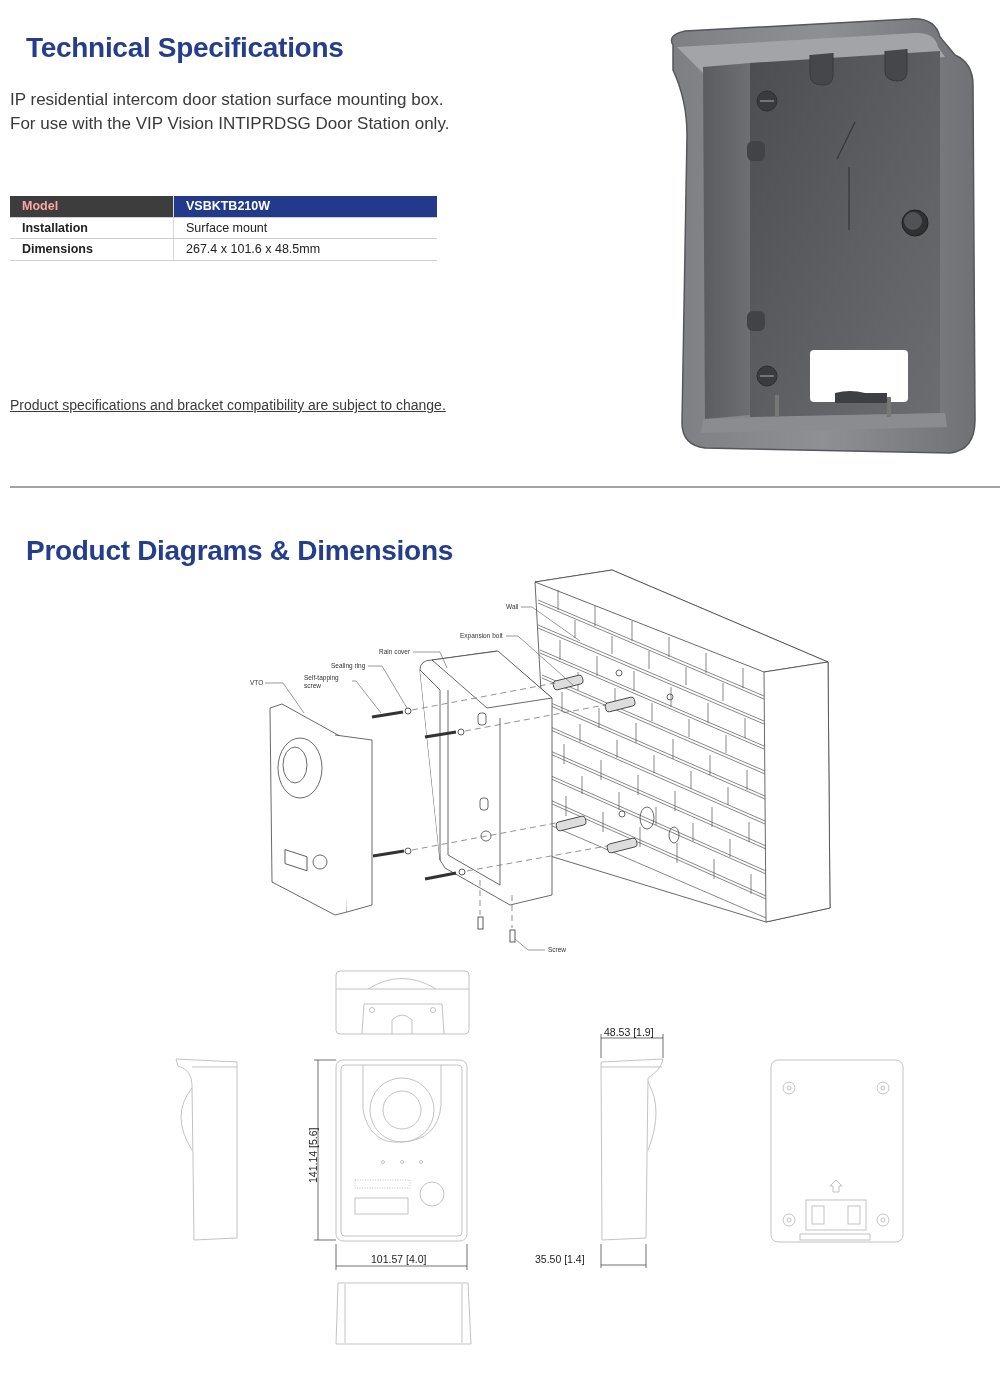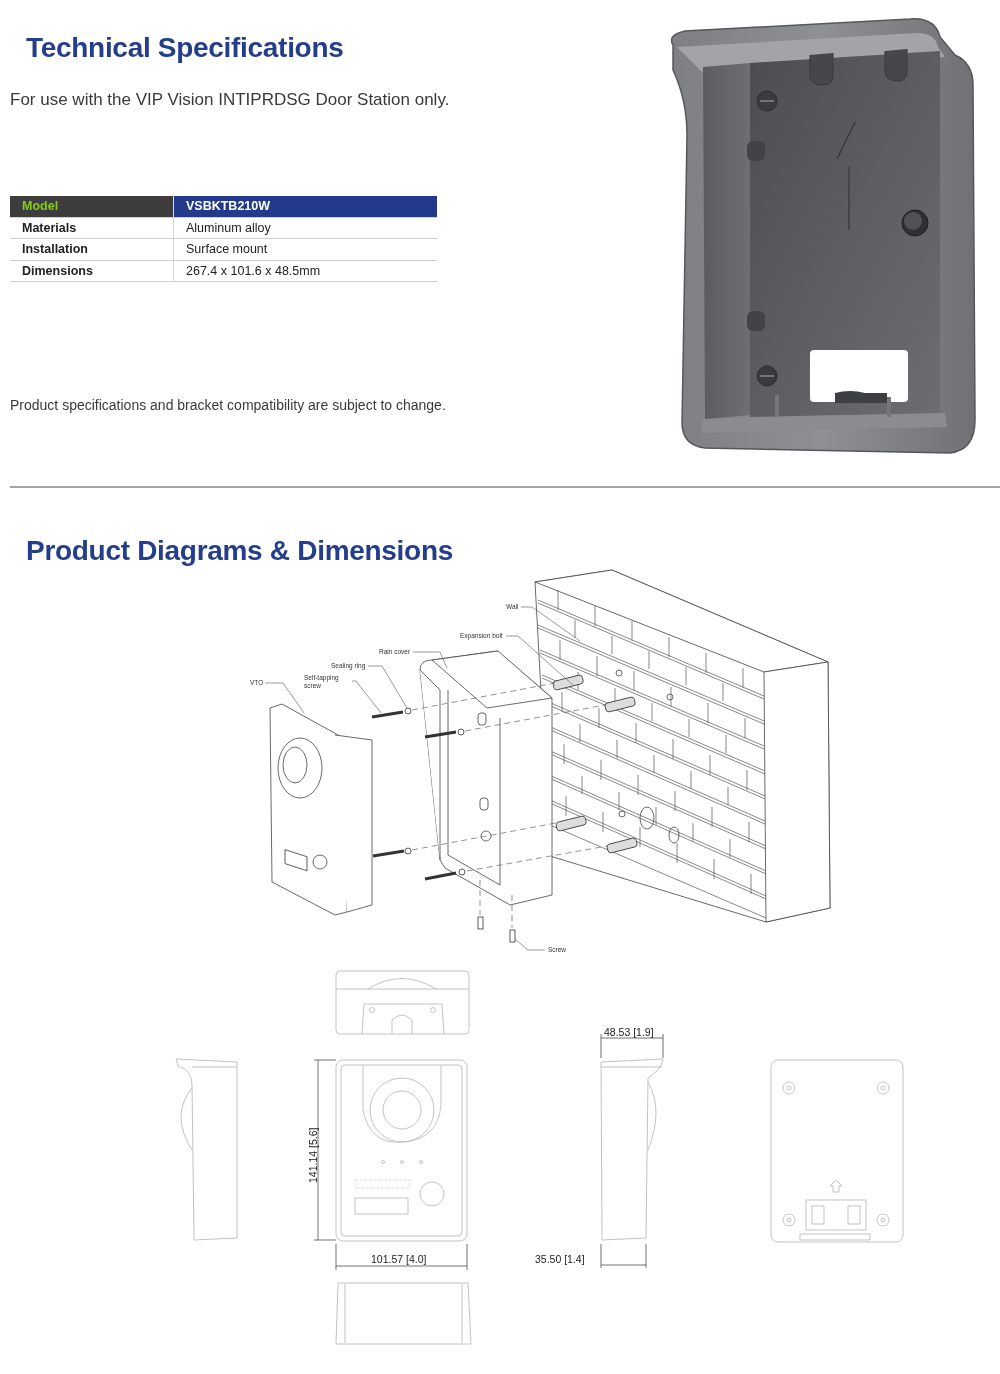--- a/index.html
+++ b/index.html
@@ -5,45 +5,42 @@
   html, body { margin:0; padding:0; background:#ffffff; }
   body { width:1000px; height:1374px; position:relative; overflow:hidden;
          font-family:"Liberation Sans", "DejaVu Sans", sans-serif; color:#333; }
   .abs { position:absolute; }
   .h1 { color:#243e8c; font-weight:bold; font-size:28px; letter-spacing:-0.3px; margin:16px; }
   .desc { font-size:17px; line-height:24px; color:#3a3a3a; }
   table.spec { border-collapse:collapse; width:427px; font-size:12.5px; }
   table.spec td { height:20.5px; padding:0 0 0 12px; border-bottom:1px solid #cfcfcf; }
   table.spec td.k { width:151px; font-weight:bold; color:#222; border-right:1px solid #d8d8d8; }
   table.spec td.v { padding-left:12px; color:#222; }
-  table.spec tr.head td.k { background:#3d3d3d; color:#84cc16; }
+  table.spec tr.head td.k { background:#3d3d3d; color:#fca5a5; }
   table.spec tr.head td.v { background:#22398c; color:#fff; font-weight:bold; }
-  .note { font-size:14px; color:#3a3a3a; }
+  .note { font-size:14px; color:#3a3a3a;text-decoration:underline; }
   .divider { height:2px; background:#a3a3a3; }
   .lbl { font-size:6.5px; fill:#333; font-family:"Liberation Sans", sans-serif; }
   .dim { font-size:10.5px; fill:#222; font-family:"Liberation Sans", sans-serif; }
 </style>
 </head>
 <body>
 
 <h1 class="abs h1" style="left:10px; top:16px;">Technical Specifications</h1>
 
 <div class="abs desc" style="left:10px; top:88px;">
+  <div>IP residential intercom door station surface mounting box.</div>
   <div>For use with the VIP Vision INTIPRDSG Door Station only.</div>
 </div>
 
 <table class="spec abs" style="left:10px; top:196px;">
   <tbody>
       <tr class="head">
     <td class="k">Model</td>
     <td class="v">VSBKTB210W</td>
-  </tr>
-  <tr>
-    <td class="k">Materials</td>
-    <td class="v">Aluminum alloy</td>
   </tr>
   <tr>
     <td class="k">Installation</td>
     <td class="v">Surface mount</td>
   </tr>
   <tr>
     <td class="k">Dimensions</td>
     <td class="v">267.4 x 101.6 x 48.5mm</td>
   </tr>
 </tbody>

